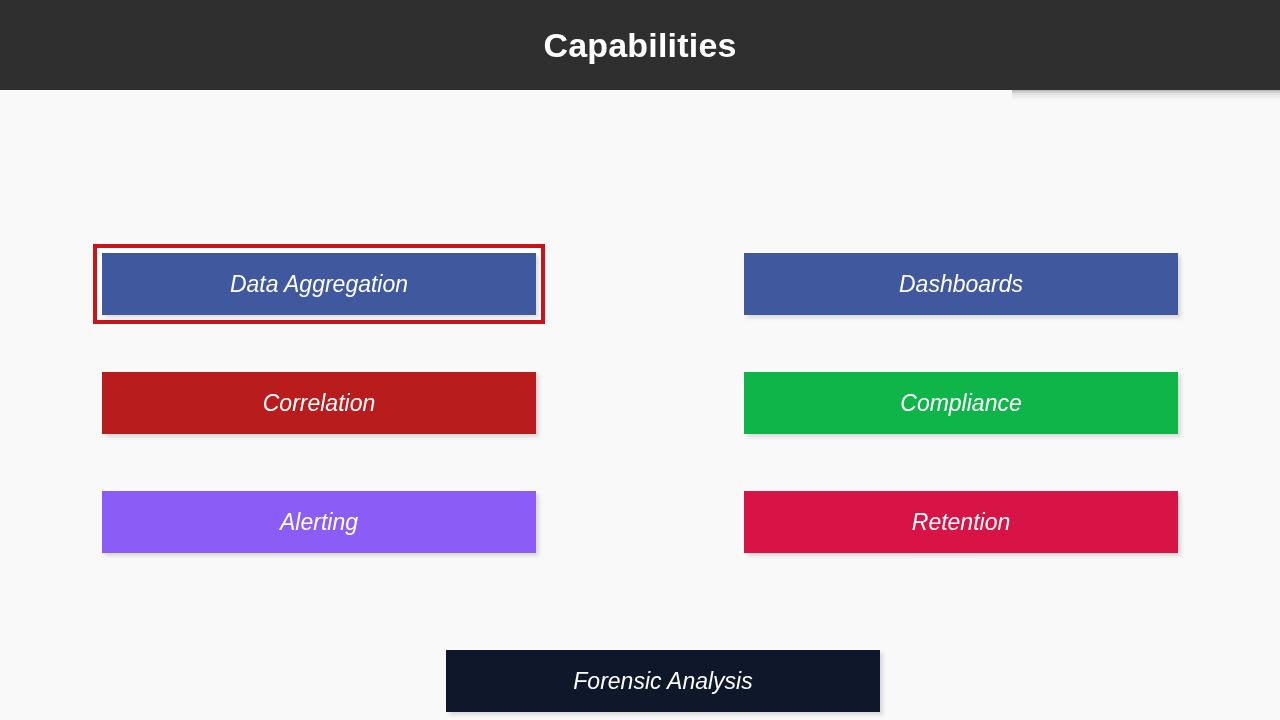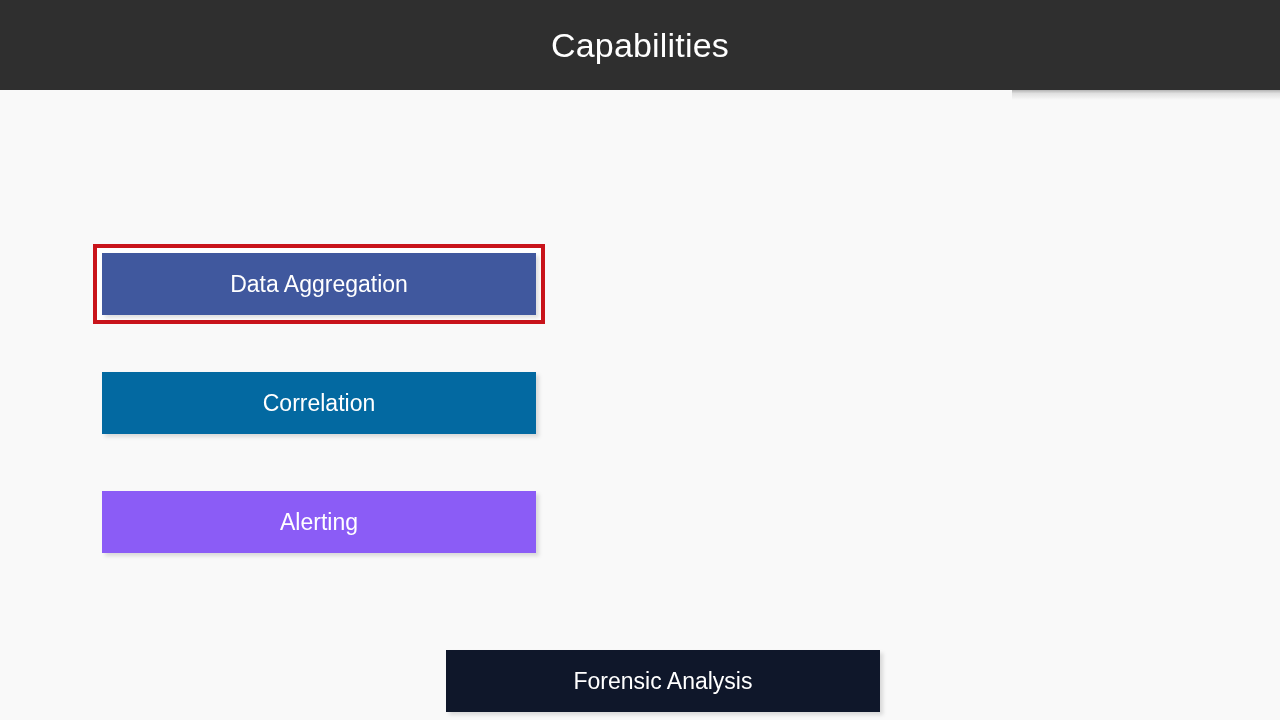--- a/index.html
+++ b/index.html
@@ -24,21 +24,21 @@
     height: 90px;
     background: #2f2f2f;
     display: flex;
     align-items: center;
     justify-content: center;
     box-sizing: border-box;
   }
   #slide-title {
     color: #ffffff;
     font-size: 34px;
-    font-weight: 400;
+    font-weight: 700;
     letter-spacing: 0.2px;
     line-height: 1;
     font-family: "Liberation Sans", sans-serif;
   }
   #header-shadow {
     position: absolute;
     left: 0;
     top: 90px;
     width: 1280px;
     height: 10px;
@@ -47,20 +47,21 @@
   }
 
   
   #slide-body {
     position: absolute;
     left: 0;
     top: 90px;
     width: 1012px;
     height: 630px;
     background: #f9f9f9;
+    font-style: italic;
   }
 
   
   .cap-box {
     position: absolute;
     width: 434px;
     height: 62px;
     display: flex;
     align-items: center;
     justify-content: center;
@@ -113,28 +114,37 @@
 <div id="header-shadow"></div>
 
 <div id="slide-body">
 
   <div id="highlight-ring" style="border-color: rgb(201, 20, 27);"></div>
 
   <div class="cap-box col-left row-1" id="box-data-aggregation" style="background: rgb(64, 88, 158);">
     <span class="cap-label">Data Aggregation</span>
   </div>
 
-  <div class="cap-box col-left row-2" id="box-correlation" style="background: #0369a1;">
+  <div class="cap-box col-left row-2" id="box-correlation" style="background: #b91c1c;">
     <span class="cap-label">Correlation</span>
   </div>
 
   <div class="cap-box col-left row-3" id="box-alerting" style="background: #8b5cf6;">
     <span class="cap-label">Alerting</span>
   </div>
 
+  <div class="cap-box col-right row-1" id="box-dashboards" style="background: rgb(64, 88, 158);">
+    <span class="cap-label">Dashboards</span>
+  </div>
 
+  <div class="cap-box col-right row-2" id="box-compliance" style="background: rgb(16, 181, 74);">
+    <span class="cap-label">Compliance</span>
+  </div>
 
+  <div class="cap-box col-right row-3" id="box-retention" style="background: rgb(216, 19, 70);">
+    <span class="cap-label">Retention</span>
+  </div>
 
   <div class="cap-box" id="box-forensic-analysis" style="background: #0f172a;">
     <span class="cap-label">Forensic Analysis</span>
   </div>
 
 </div>
 
 </body></html>

